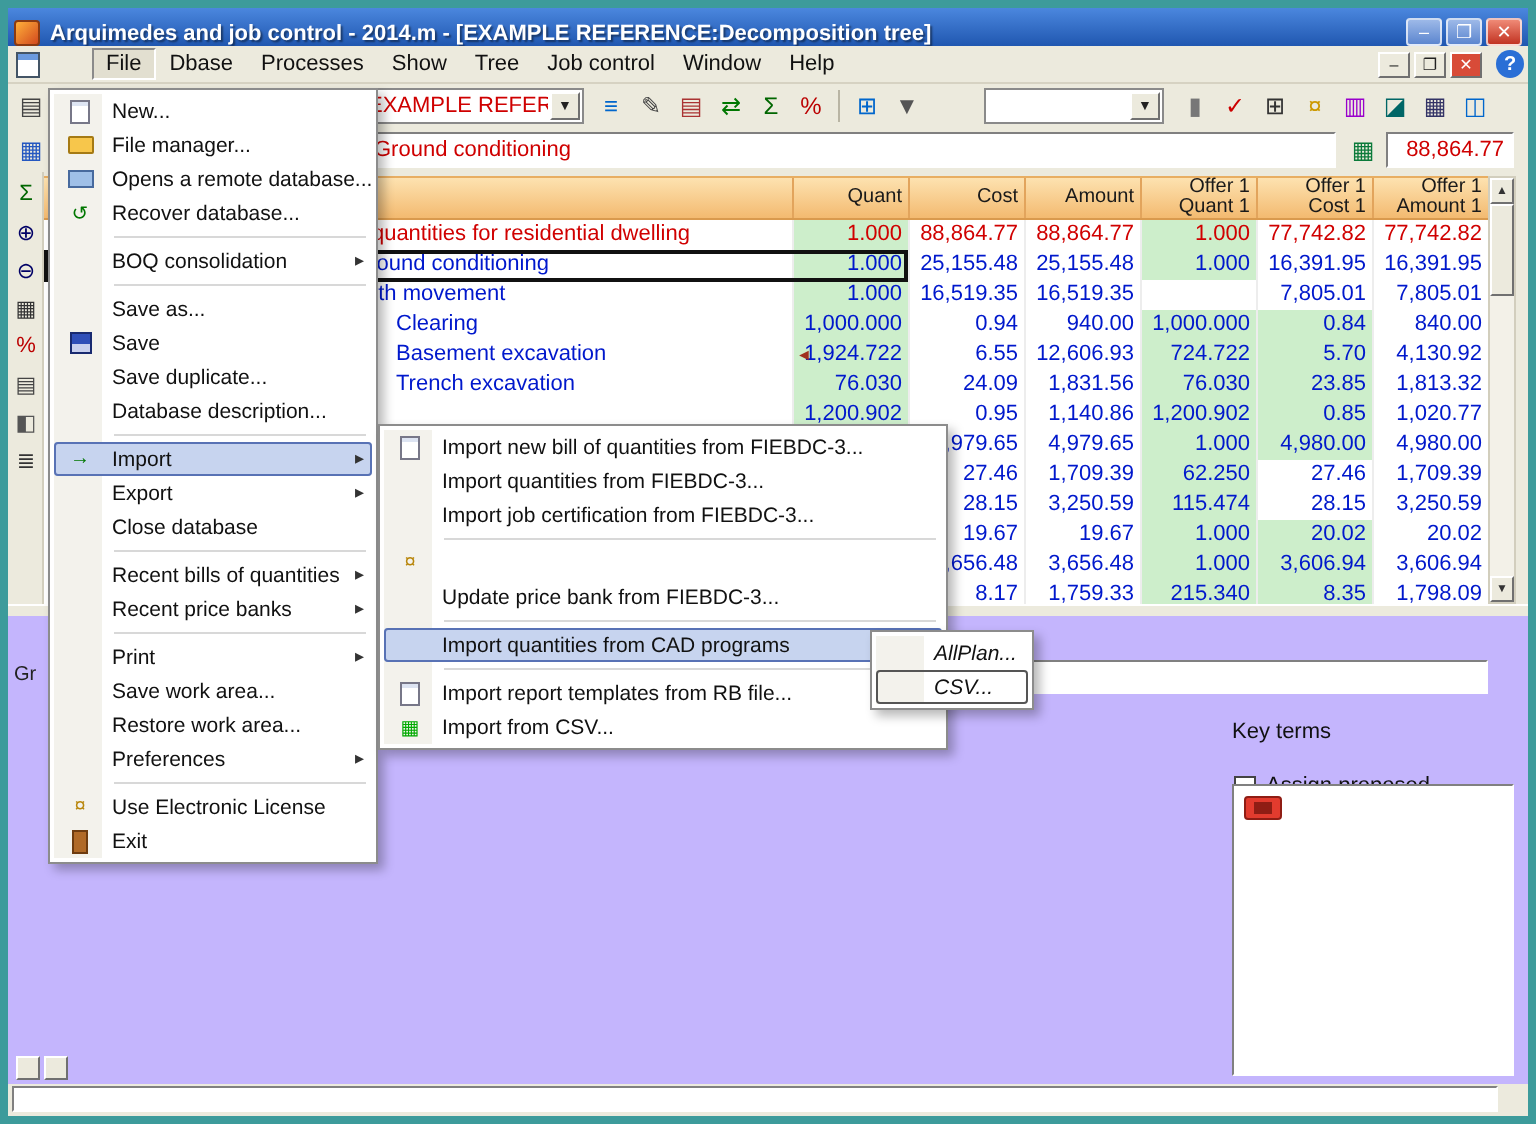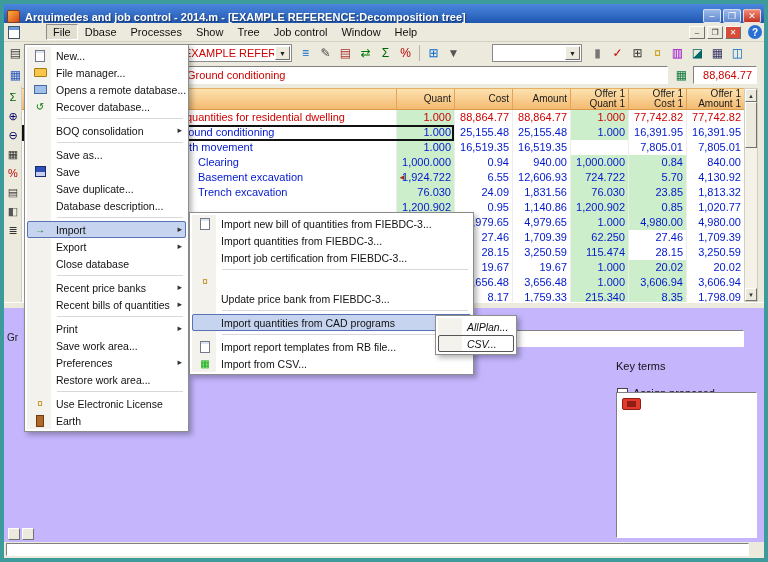--- a/index.html
+++ b/index.html
@@ -431,48 +431,48 @@
           <span>Import</span>
         </div>
     <div class="mi sub">
           <span>Export</span>
         </div>
     <div class="mi">
           <span>Close database</span>
         </div>
     <div class="msep"></div>
     <div class="mi sub">
+          <span>Recent bills of quantities</span>
+        </div>
+    <div class="mi sub">
           <span>Recent price banks</span>
-        </div>
-    <div class="mi sub">
-          <span>Recent bills of quantities</span>
         </div>
     <div class="msep"></div>
     <div class="mi sub">
           <span>Print</span>
         </div>
     <div class="mi">
           <span>Save work area...</span>
         </div>
+    <div class="mi">
+          <span>Restore work area...</span>
+        </div>
     <div class="mi sub">
           <span>Preferences</span>
         </div>
-    <div class="mi">
-          <span>Restore work area...</span>
-        </div>
     <div class="msep"></div>
     <div class="mi">
           <span class="micon" style="color:#b8860b">¤</span>
           <span>Use Electronic License</span>
         </div>
     <div class="mi">
           <span class="micon">
             <i class="ic-door"></i>
           </span>
-          <span>Earth</span>
+          <span>Exit</span>
         </div>
   </div>
 
   <div class="menu menu-import">
     <div class="mi">
           <span class="micon">
             <i class="ic-page"></i>
           </span>
           <span>Import new bill of quantities from FIEBDC-3...</span>
         </div>

